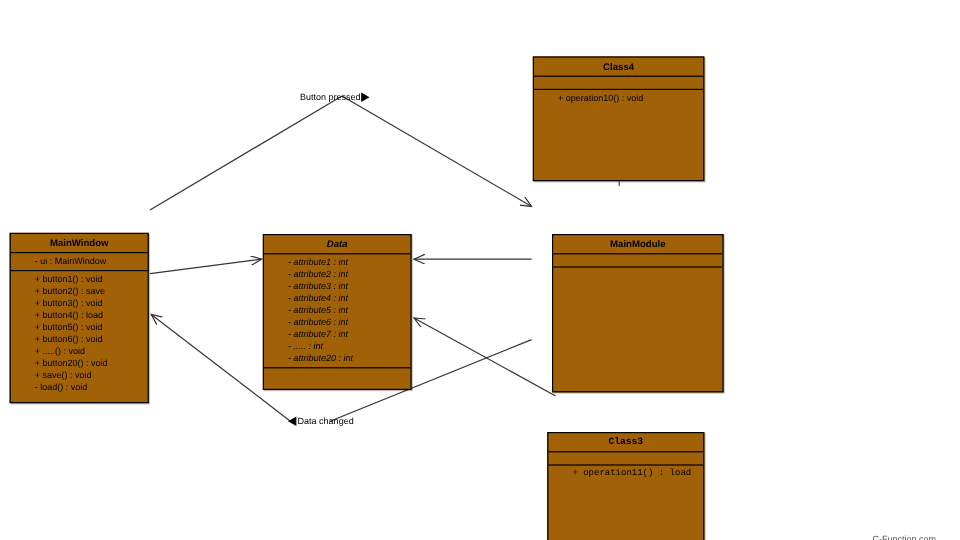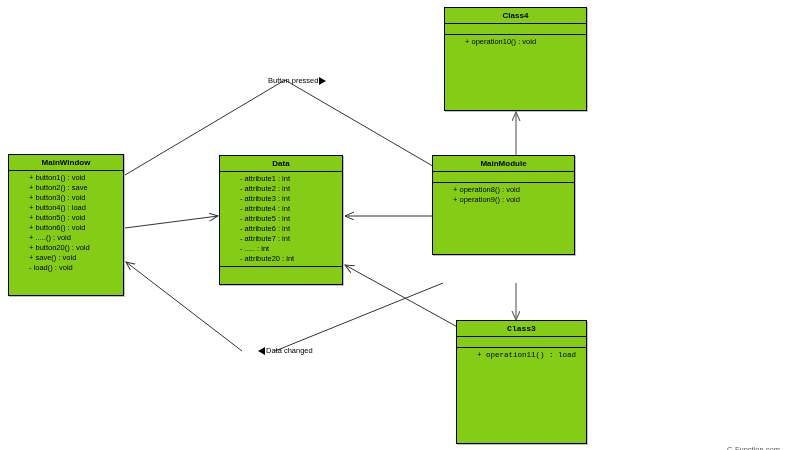--- a/index.html
+++ b/index.html
@@ -18,24 +18,25 @@
   svg.edges {
     position: absolute;
     left: 0;
     top: 0;
     width: 800px;
     height: 450px;
     pointer-events: none;
   }
   .uml-box {
     position: absolute;
-    background: #84cc16;
+    background: #a16207;
     border: 1px solid #000000;
     box-sizing: border-box;
     box-shadow: 1px 1px 0 rgba(0,0,0,0.25);
+    margin-top: 40px;
   }
   .uml-title {
     text-align: center;
     font-size: 8px;
     font-weight: bold;
     color: #000000;
     padding: 3px 2px 3px 2px;
     border-bottom: 1px solid #000000;
     line-height: 9px;
     letter-spacing: 0px;
@@ -54,21 +55,20 @@
     line-height: 10px;
     padding: 0 20px;
     white-space: nowrap;
   }
   .edge-label {
     position: absolute;
     font-size: 7.5px;
     color: #000000;
     white-space: nowrap;
     line-height: 9px;
-    margin-left: 18px;
   }
   .tri {
     display: inline-block;
     width: 0;
     height: 0;
     vertical-align: middle;
   }
   .tri-right {
     border-top: 4px solid transparent;
     border-bottom: 4px solid transparent;
@@ -129,57 +129,56 @@
       <path d="M242,351 L126,262" fill="none" stroke="#333333" stroke-width="1" marker-end="url(#arrowOpen)"></path>
     </g>
 
     <g>
       <path d="M463,330 L345,265" fill="none" stroke="#333333" stroke-width="1" marker-end="url(#arrowOpen)"></path>
     </g>
   </svg>
 
   <div class="uml-box" style="left:8px; top:154px; width:116px; height:142px;">
     <div class="uml-title">MainWindow</div>
+    <div class="uml-attrs">
+      <div class="uml-line">- ui : MainWindow</div>
+    </div>
     <div class="uml-ops">
       <div class="uml-line">+ button1() : void</div>
       <div class="uml-line">+ button2() : save</div>
       <div class="uml-line">+ button3() : void</div>
       <div class="uml-line">+ button4() : load</div>
       <div class="uml-line">+ button5() : void</div>
       <div class="uml-line">+ button6() : void</div>
       <div class="uml-line">+ .....() : void</div>
       <div class="uml-line">+ button20() : void</div>
       <div class="uml-line">+ save() : void</div>
       <div class="uml-line">- load() : void</div>
     </div>
   </div>
 
-  <div class="uml-box" style="left:219px; top:155px; width:124px; height:130px;">
+  <div class="uml-box" style="left:219px; top:155px; width:124px; height:130px;font-style:italic;">
     <div class="uml-title">Data</div>
     <div class="uml-attrs">
       <div class="uml-line">- attribute1 : int</div>
       <div class="uml-line">- attribute2 : int</div>
       <div class="uml-line">- attribute3 : int</div>
       <div class="uml-line">- attribute4 : int</div>
       <div class="uml-line">- attribute5 : int</div>
       <div class="uml-line">- attribute6 : int</div>
       <div class="uml-line">- attribute7 : int</div>
       <div class="uml-line">- ..... : int</div>
       <div class="uml-line">- attribute20 : int</div>
     </div>
     <div class="uml-ops"></div>
   </div>
 
-  <div class="uml-box" style="left:432px; top:155px; width:143px; height:100px;">
+  <div class="uml-box" style="left:460px; top:155px; width:143px; height:132px;">
     <div class="uml-title">MainModule</div>
     <div class="uml-attrs"></div>
-    <div class="uml-ops">
-      <div class="uml-line">+ operation8() : void</div>
-      <div class="uml-line">+ operation9() : void</div>
-    </div>
   </div>
 
   <div class="uml-box" style="left:444px; top:7px; width:143px; height:104px;">
     <div class="uml-title">Class4</div>
     <div class="uml-attrs"></div>
     <div class="uml-ops">
       <div class="uml-line">+ operation10() : void</div>
     </div>
   </div>
 

